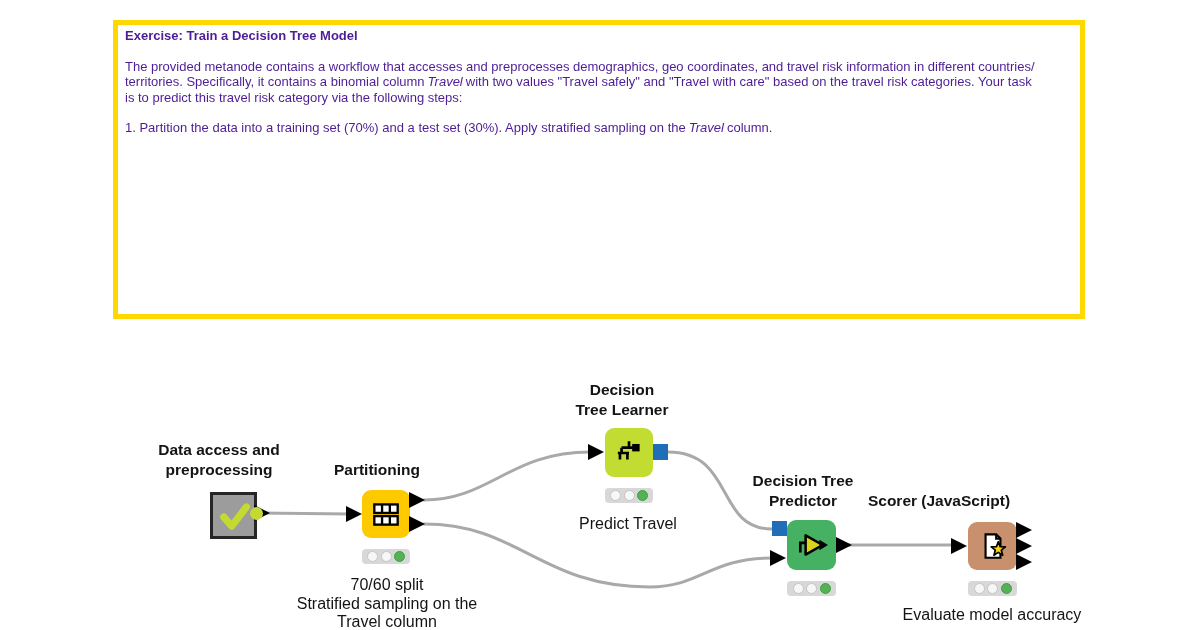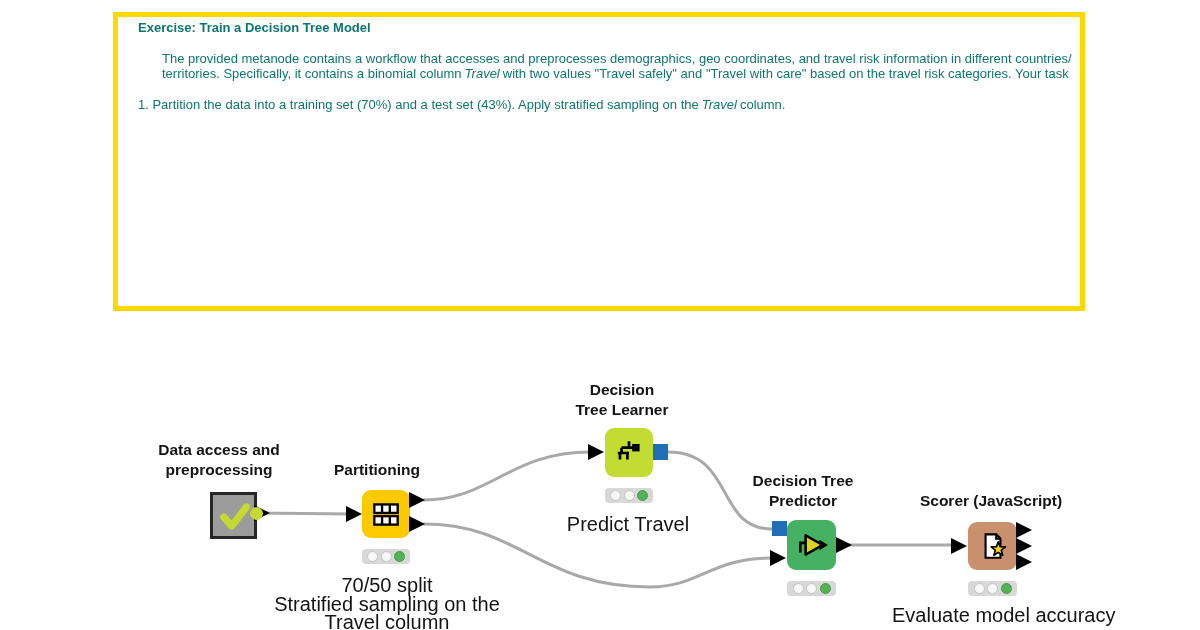--- a/index.html
+++ b/index.html
@@ -2,26 +2,26 @@
 <html><head>
 <meta charset="utf-8">
 <style>
   * { box-sizing: border-box; margin: 0; padding: 0; }
   html,body { background:#fff; }
   body { font-family: "Liberation Sans", sans-serif; }
   .canvas { position:relative; width:1200px; height:630px; background:#ffffff; overflow:hidden; }
 
   
   .annotation {
-    position:absolute; left:113px; top:12px; width:972px; height:299px;
-    background:#ffffff; border:5px solid #FFD800; padding:3px 8px 0 20px;
-    color:#0f766e; font-size:13px; line-height:15.5px; overflow:hidden;
+    position:absolute; left:113px; top:20px; width:972px; height:299px;
+    background:#ffffff; border:5px solid #FFD800; padding:3px 8px 0 7px;
+    color:#4c1d95; font-size:13px; line-height:15.5px; overflow:hidden;
   }
   .ann-title { font-weight:bold; margin-bottom:15px; white-space:nowrap; }
-  .ann-para { margin-bottom:15px;margin-left:24px; }
+  .ann-para { margin-bottom:15px; }
   .ann-line { white-space:nowrap; }
   .it { font-style:italic; margin:0 3px 0 3px; }
 
   
   svg.wires { position:absolute; left:0; top:0; z-index:1; }
   .wire { stroke:#a9a9a9; stroke-width:3; fill:none; stroke-linecap:round; }
 
   
   .node-group { position:absolute; left:0; top:0; width:0; height:0; }
   .node-body {
@@ -31,21 +31,21 @@
   .metanode-body {
     position:absolute; width:47px; height:47px; border-radius:0;
     background:#9C9C9C; border:3px solid #262626;
     display:flex; align-items:center; justify-content:center; z-index:2;
   }
   .node-title {
     position:absolute; text-align:center; font-weight:bold; font-size:15.5px;
     line-height:19.5px; color:#141414; white-space:pre-line; z-index:2;
   }
   .node-comment {
-    position:absolute; text-align:center; font-size:20px; line-height:18.5px;
+    position:absolute; text-align:center; font-size:16px; line-height:18.5px;
     color:#141414; white-space:pre-line; z-index:2;
   }
   .tri {
     position:absolute; width:0; height:0; z-index:2;
     border-top:8px solid transparent; border-bottom:8px solid transparent;
     border-left:16px solid #000;
   }
   .mport { position:absolute; width:15px; height:16px; background:#1F6EB7; z-index:2; }
   .metaport-circle {
     position:absolute; width:13px; height:13px; border-radius:50%;
@@ -62,23 +62,24 @@
 </head>
 <body>
 
 <div class="canvas">
 
   <div class="annotation">
     <div class="ann-title">Exercise: Train a Decision Tree Model</div>
     <div class="ann-para">
       <div class="ann-line"><span>The provided metanode contains a workflow that accesses and preprocesses demographics, geo coordinates, and travel risk information in different countries/</span></div>
       <div class="ann-line"><span>territories. Specifically, it contains a binomial column</span><span class="it">Travel</span><span>with two values "Travel safely" and "Travel with care" based on the travel risk categories. Your task</span></div>
+      <div class="ann-line"><span>is to predict this travel risk category via the following steps:</span></div>
     </div>
     <div class="ann-steps">
-      <div class="ann-line"><span>1. Partition the data into a training set (70%) and a test set (43%). Apply stratified sampling on the</span><span class="it">Travel</span><span>column.</span></div>
+      <div class="ann-line"><span>1. Partition the data into a training set (70%) and a test set (30%). Apply stratified sampling on the</span><span class="it">Travel</span><span>column.</span></div>
     </div>
   </div>
 
   <svg class="wires" width="1200" height="630">
     <path class="wire" d="M258,513 L350,514"></path>
     <path class="wire" d="M424,500 C490,500 510,452 590,452"></path>
     <path class="wire" d="M424,524 C520,524 540,587 650,587 C700,587 710,558 772,558"></path>
     <path class="wire" d="M668,452 C735,452 715,529 772,529"></path>
     <path class="wire" d="M845,545 L954,545"></path>
   </svg>
@@ -108,21 +109,21 @@
         <line x1="19.6" y1="18" x2="19.6" y2="26" stroke="#000" stroke-width="2.2"></line>
       </svg>
     </div>
     <div class="tri" style="left:409px; top:492px;"></div>
     <div class="tri" style="left:409px; top:516px;"></div>
     <div class="traffic" style="left:362px; top:549px;">
       <div class="dot off"></div>
       <div class="dot off"></div>
       <div class="dot on"></div>
     </div>
-    <div class="node-comment" style="left:267px; top:576px; width:240px;">70/50 split
+    <div class="node-comment" style="left:267px; top:576px; width:240px;">70/60 split
 Stratified sampling on the
 Travel column</div>
   </div>
 
   <div class="node-group">
     <div class="node-title" style="left:542px; top:380px; width:160px;">Decision
 Tree Learner</div>
     <div class="tri" style="left:588px; top:444px;"></div>
     <div class="node-body" style="left:605px; top:428px; background:#C3DC32; height:49px;">
       <svg width="34" height="34" viewBox="0 0 32 32">
@@ -153,21 +154,21 @@
     </div>
     <div class="tri" style="left:836px; top:537px;"></div>
     <div class="traffic" style="left:787px; top:581px; width:49px;">
       <div class="dot off"></div>
       <div class="dot off"></div>
       <div class="dot on"></div>
     </div>
   </div>
 
   <div class="node-group">
-    <div class="node-title" style="left:891px; top:491px; width:200px;">Scorer (JavaScript)</div>
+    <div class="node-title" style="left:839px; top:491px; width:200px;">Scorer (JavaScript)</div>
     <div class="tri" style="left:951px; top:538px;"></div>
     <div class="node-body" style="left:968px; top:522px; width:49px; background:#C9906E;">
       <svg width="34" height="34" viewBox="0 0 32 32">
         <path d="M9,5 H19 L23,9 V27 H9 Z" fill="#fff" stroke="#000" stroke-width="2"></path>
         <path d="M19,5 V9 H23" fill="none" stroke="#000" stroke-width="2"></path>
         <polygon points="21,12 22.76,16.57 27.66,16.84 23.85,19.93 25.11,24.66 21,22 16.89,24.66 18.15,19.93 14.34,16.84 19.24,16.57" fill="#F5D414" stroke="#000" stroke-width="1.6" stroke-linejoin="round"></polygon>
       </svg>
     </div>
     <div class="tri" style="left:1016px; top:522px;"></div>
     <div class="tri" style="left:1016px; top:538px;"></div>

